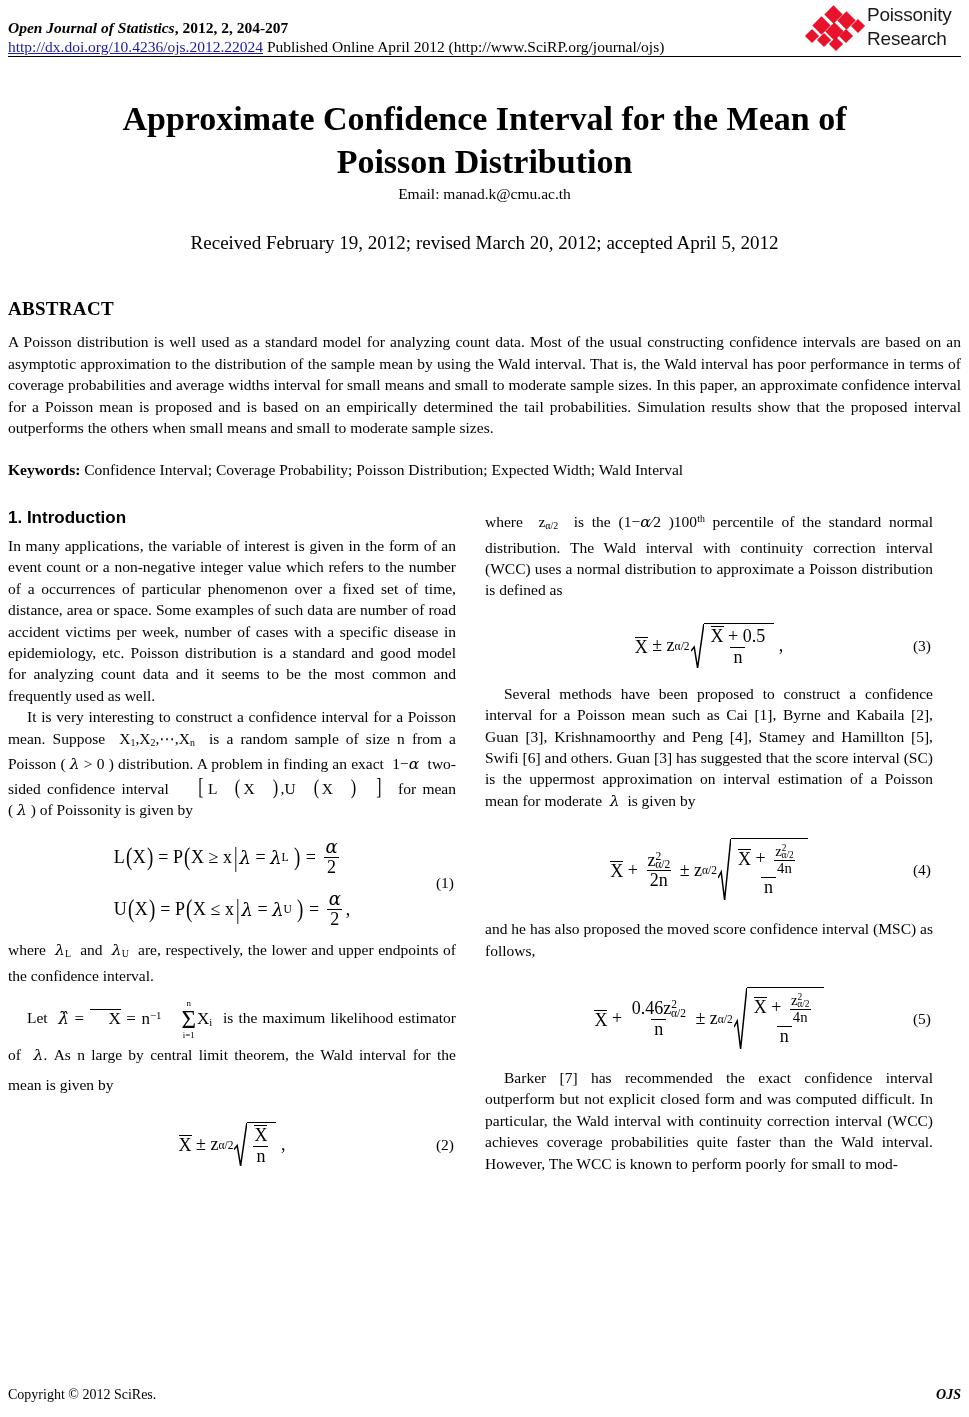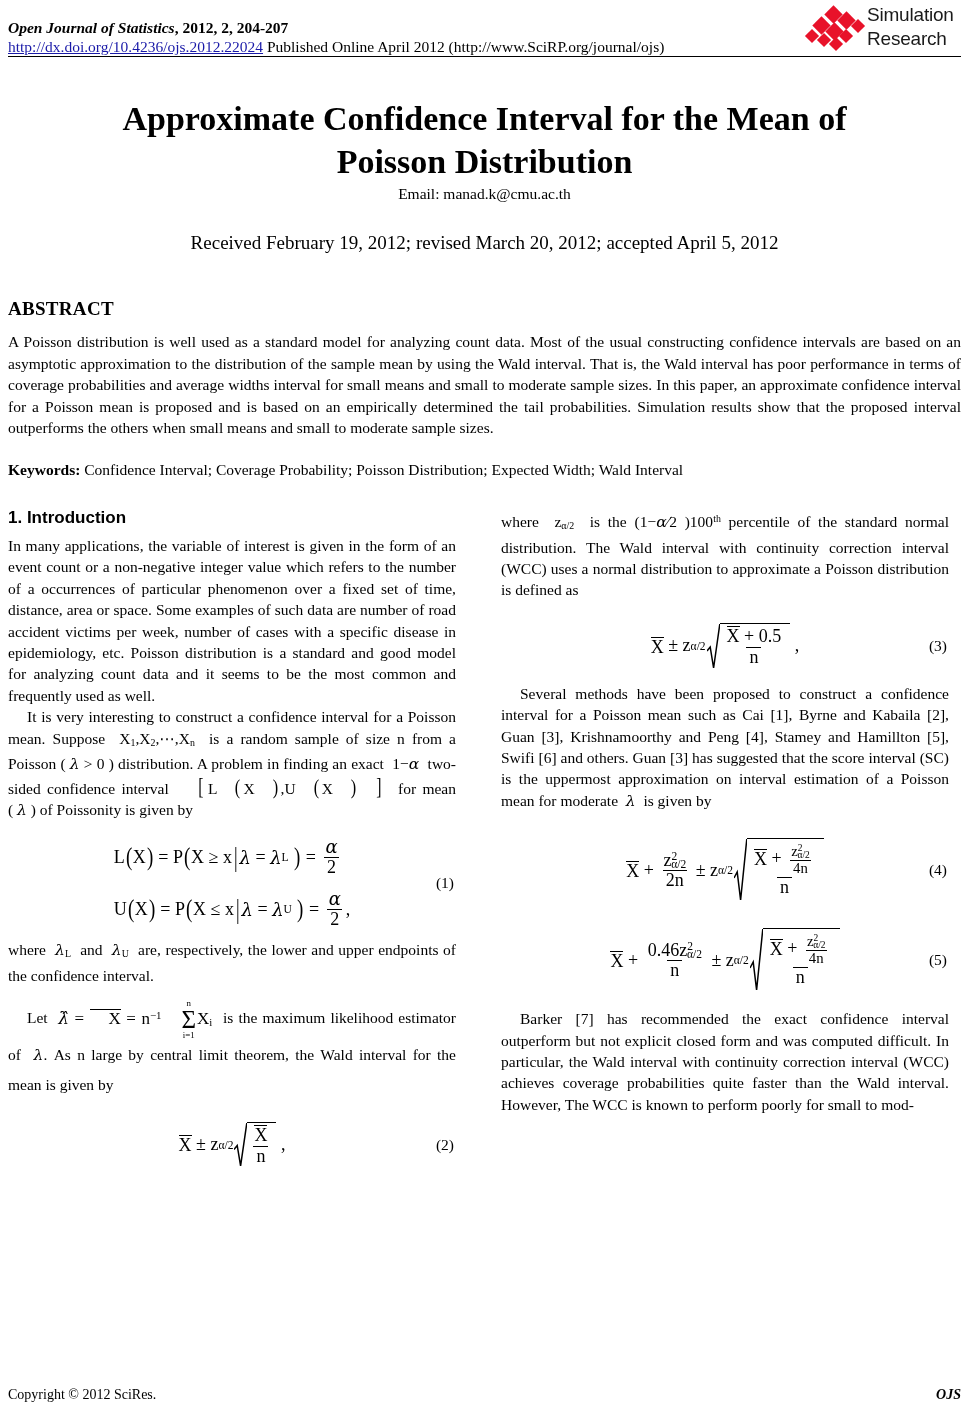--- a/index.html
+++ b/index.html
@@ -141,21 +141,21 @@
     font-size: 15.5px;
     line-height: 21px;
     margin-top: 20px;
   }
   .keywords b { font-weight: bold; }
 
   
   .columns {
     display: flex;
     margin-top: 28px;
-    gap: 45px;
+    gap: 29px;
   }
   .col {
     width: 448px;
     flex: 0 0 448px;
   }
   .sec-head {
     font-size: 17px;
     font-weight: bold;
     font-family: "Liberation Sans", sans-serif;
     margin: 0 0 7px 0;
@@ -295,21 +295,21 @@
         <div class="dmd" style="left:33px; top:6px;"></div>
         <div class="dmd sm" style="left:46px; top:13px;"></div>
         <div class="dmd" style="left:8px; top:11px;"></div>
         <div class="dmd" style="left:21px; top:17px;"></div>
         <div class="dmd sm" style="left:34px; top:23px;"></div>
         <div class="dmd sm" style="left:0px; top:23px;"></div>
         <div class="dmd sm" style="left:12px; top:27px;"></div>
         <div class="dmd sm" style="left:24px; top:31px;"></div>
       </div>
       <div class="logo-text">
-        <div>Simulation</div>
+        <div>Poissonity</div>
         <div>Research</div>
       </div>
     </div>
   </div>
   <hr class="hr-top">
 
   <div class="title">
     <div>Approximate Confidence Interval for the Mean of</div>
     <div>Poisson Distribution</div>
   </div>
@@ -434,20 +434,21 @@
                       <span class="den">4n</span>
                     </span></span>
                   <span class="den">n</span>
                 </span>
               </span>
           </span>
         </div>
         <span class="eqnum">(4)</span>
       </div>
 
+      <p class="body">and he has also proposed the moved score confidence interval (MSC) as follows,</p>
 
       <div class="eqrow" style="margin-top:26px; margin-bottom:16px;">
         <div class="eqbody math">
           <span class="ovl">X</span>&nbsp;+&nbsp;<span class="frac">
               <span class="num">0.46z<sup class="ssup">2</sup><sub class="ssi" style="margin-left:-6px;">α/2</sub></span>
               <span class="den">n</span>
             </span>&nbsp;±&nbsp;z<sub class="ssi">α/2</sub>
           <span class="sqrt">
             <span class="sqrt-sign">
                 <svg viewBox="0 0 13 64" preserveAspectRatio="none">

